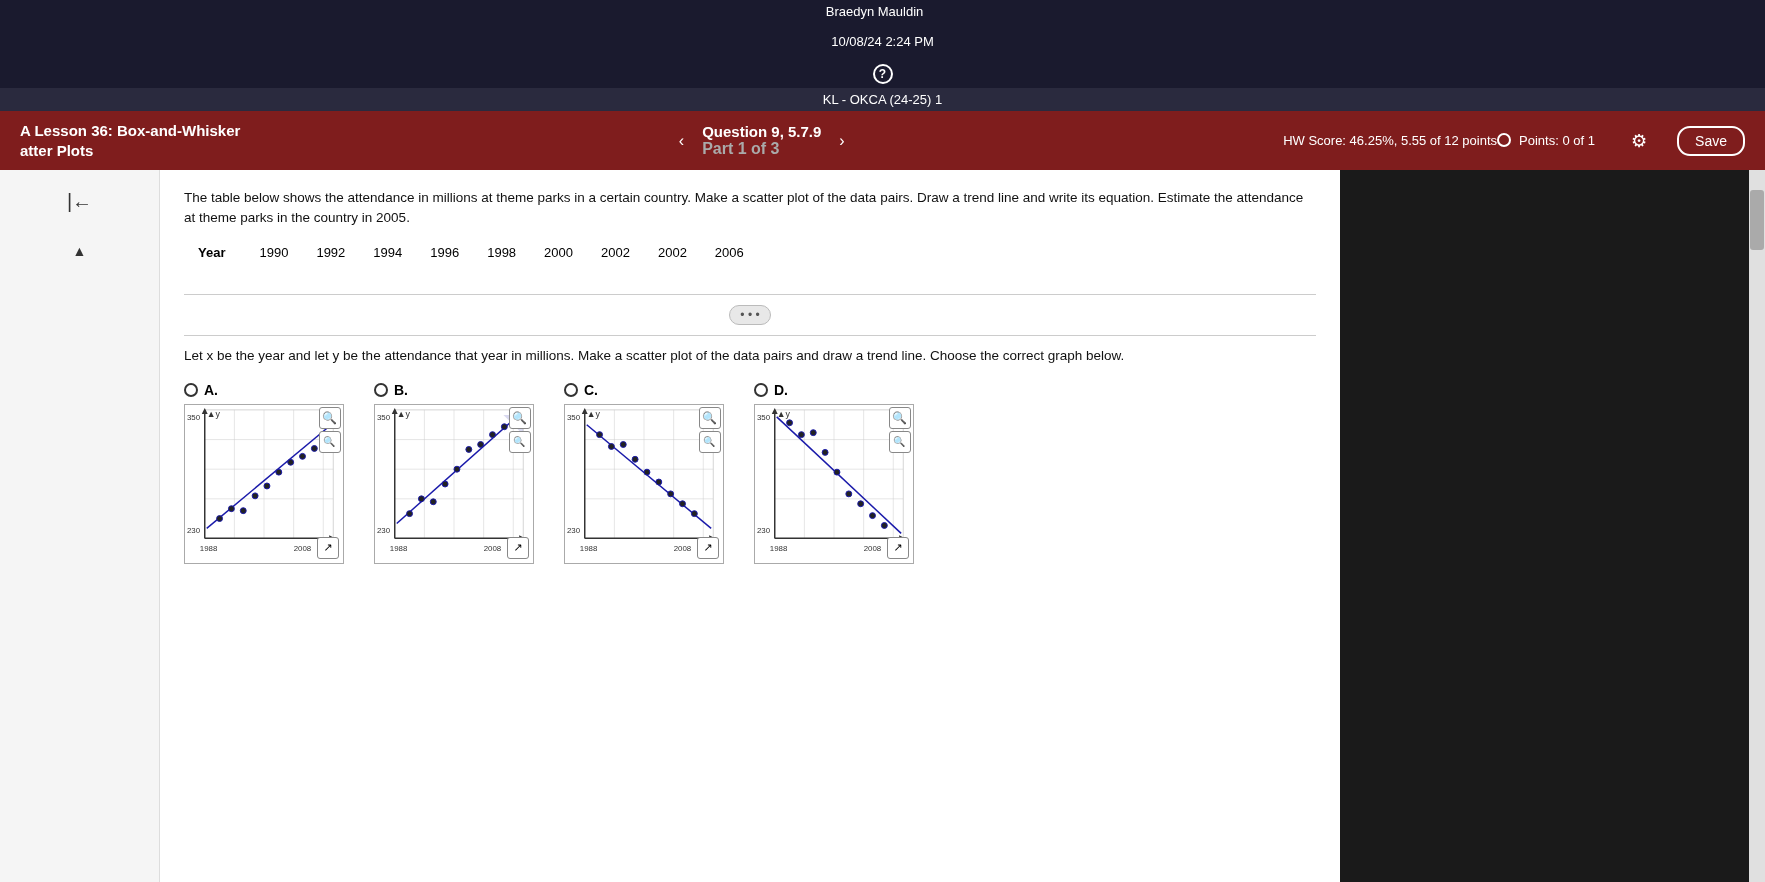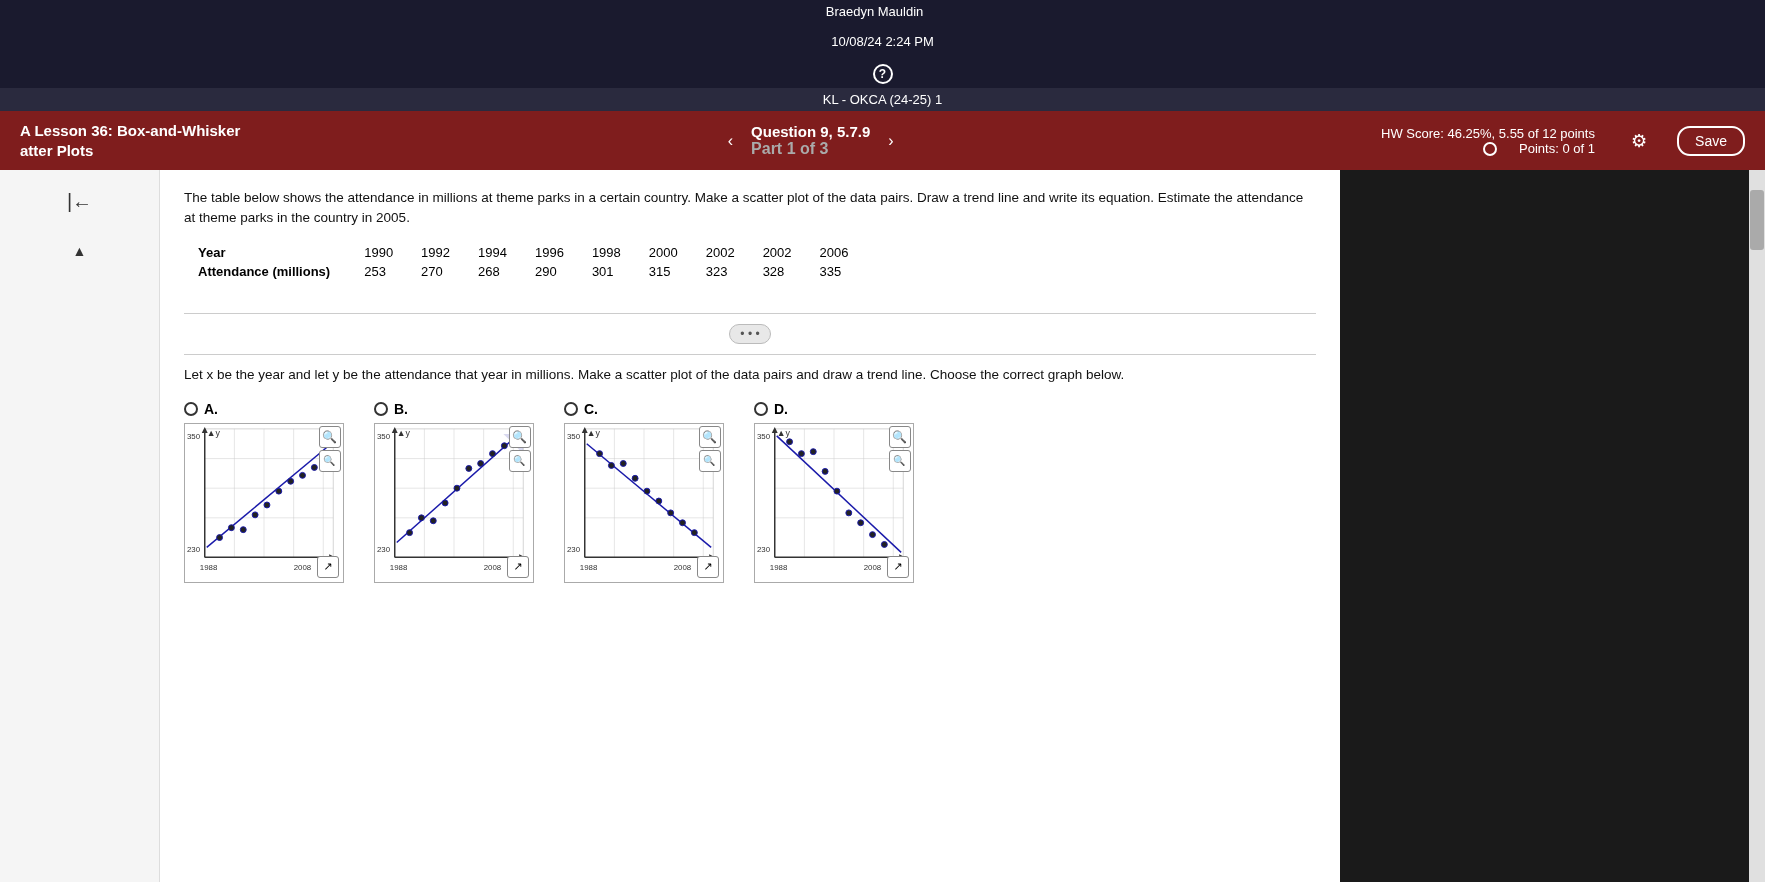--- a/index.html
+++ b/index.html
@@ -53,29 +53,29 @@
       background: none;
       border: none;
       color: white;
       font-size: 16px;
       cursor: pointer;
       padding: 2px 8px;
     }
     .part-label { font-size: 16px; color: #aaa; }
     .score-section {
       display: flex;
-      flex-direction: column;
+      flex-direction: row;
       align-items: flex-end;
       font-size: 13px;
       margin-right: 16px;
     }
     .score-section .points-row {
       display: flex;
-      align-items: flex-end;
-      gap: 22px;
+      align-items: flex-start;
+      gap: 8px;
     }
     .circle-icon {
       width: 14px; height: 14px;
       border: 2px solid white;
       border-radius: 50%;
       display: inline-block;
     }
     .save-btn {
       background: none;
       border: 2px solid white;
@@ -441,32 +441,20 @@
                 <td>1990</td>
                 <td>1992</td>
                 <td>1994</td>
                 <td>1996</td>
                 <td>1998</td>
                 <td>2000</td>
                 <td>2002</td>
                 <td>2002</td>
                 <td>2006</td>
               </tr>
-              <tr>
-                <td>Attendance (millions)</td>
-                <td>253</td>
-                <td>270</td>
-                <td>268</td>
-                <td>290</td>
-                <td>301</td>
-                <td>315</td>
-                <td>323</td>
-                <td>328</td>
-                <td>335</td>
-              </tr>
             </tbody>
               </table>
           </div>
 
           <hr class="divider">
 
           <div class="expand-dots">
             <button class="dots-btn">• • •</button>
           </div>
 

